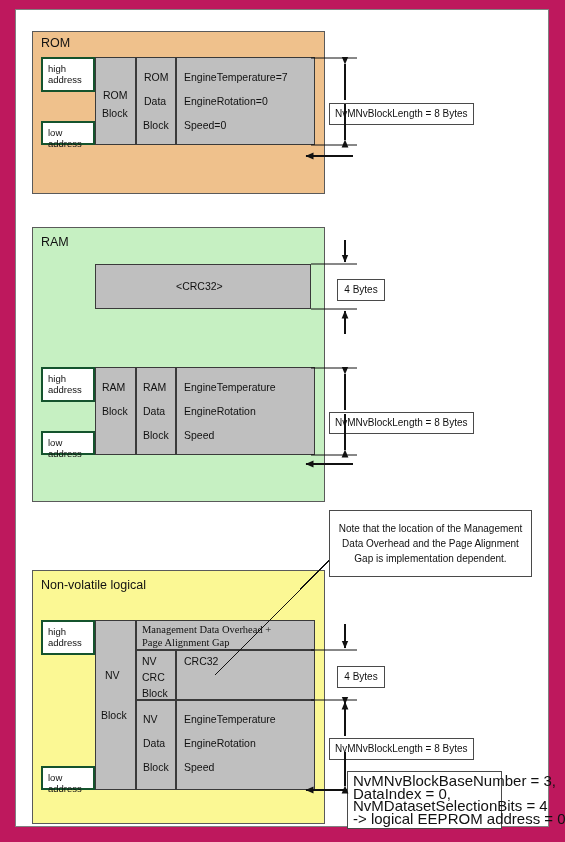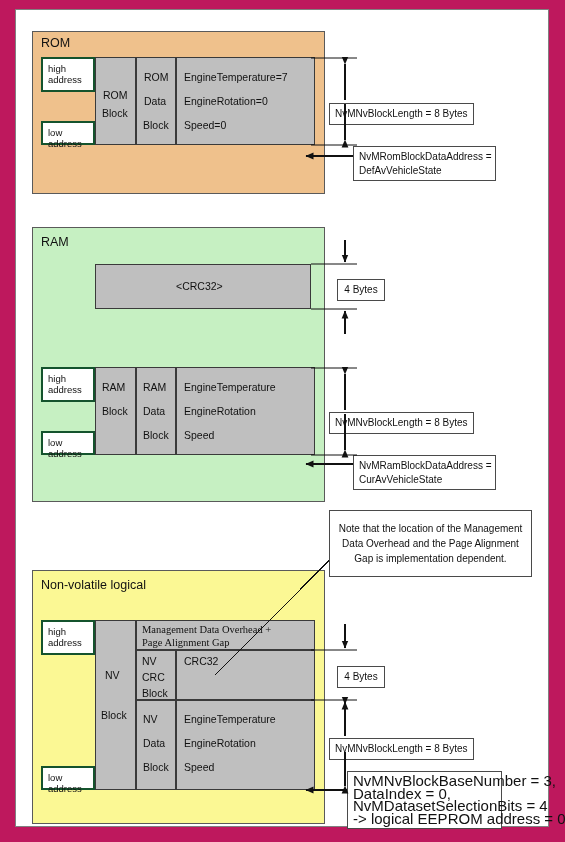--- a/index.html
+++ b/index.html
@@ -50,22 +50,20 @@
   <div class="cell-txt" style="left:184px;top:70px;">EngineTemperature=7</div>
   <div class="cell-txt" style="left:184px;top:94px;">EngineRotation=0</div>
   <div class="cell-txt" style="left:184px;top:118px;">Speed=0</div>
 
   <div class="addr" style="left:41px;top:57px;width:54px;height:35px;white-space:pre;">high
 address</div>
   <div class="addr" style="left:41px;top:121px;width:54px;height:24px;white-space:pre;">low
 address</div>
 
   <div class="label" style="left:329px;top:103px;width:145px;">NvMNvBlockLength = 8 Bytes</div>
-  <div class="label" style="left:353px;top:146px;width:143px;">NvMRomBlockDataAddress =
-DefAvVehicleState</div>
 
   <div class="region" style="left:32px;top:227px;width:293px;height:275px;background:#c6f0c2;"></div>
   <div class="region-title" style="left:41px;top:236px;">RAM</div>
 
   <div class="cell" style="left:95px;top:264px;width:216px;height:45px;"></div>
   <div class="cell-txt" style="left:176px;top:279px;">&lt;CRC32&gt;</div>
   <div class="label" style="left:337px;top:279px;width:48px;text-align:center;">4 Bytes</div>
 
   <div class="cell" style="left:95px;top:367px;width:41px;height:88px;"></div>
   <div class="cell" style="left:136px;top:367px;width:40px;height:88px;"></div>
@@ -81,22 +79,20 @@
   <div class="cell-txt" style="left:184px;top:380px;">EngineTemperature</div>
   <div class="cell-txt" style="left:184px;top:404px;">EngineRotation</div>
   <div class="cell-txt" style="left:184px;top:428px;">Speed</div>
 
   <div class="addr" style="left:41px;top:367px;width:54px;height:35px;white-space:pre;">high
 address</div>
   <div class="addr" style="left:41px;top:431px;width:54px;height:24px;white-space:pre;">low
 address</div>
 
   <div class="label" style="left:329px;top:412px;width:145px;">NvMNvBlockLength = 8 Bytes</div>
-  <div class="label" style="left:353px;top:455px;width:143px;">NvMRamBlockDataAddress =
-CurAvVehicleState</div>
 
   <div class="label center" style="left:329px;top:510px;width:203px;padding:10px 8px;line-height:15px;">Note that the location of the Management Data Overhead and the Page Alignment Gap is implementation dependent.</div>
 
   <div class="region" style="left:32px;top:570px;width:293px;height:254px;background:#fbf894;"></div>
   <div class="region-title" style="left:41px;top:579px;">Non-volatile logical</div>
 
   <div class="cell" style="left:95px;top:620px;width:41px;height:170px;"></div>
   <div class="cell-txt" style="left:105px;top:668px;">NV</div>
   <div class="cell-txt" style="left:101px;top:708px;">Block</div>
 

